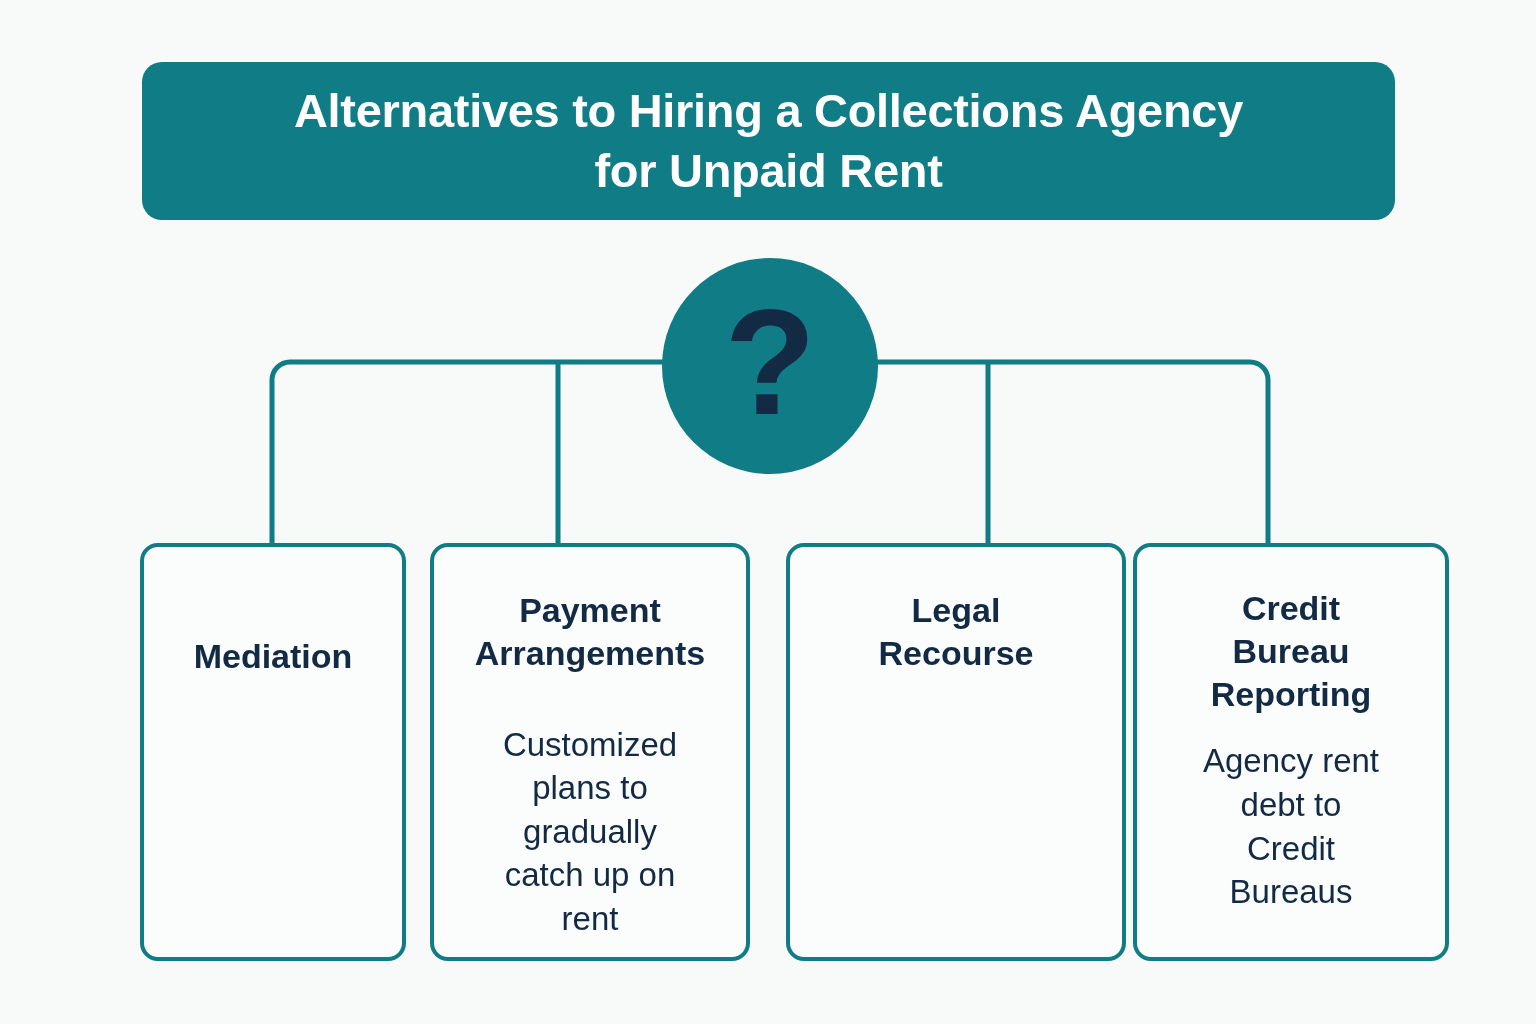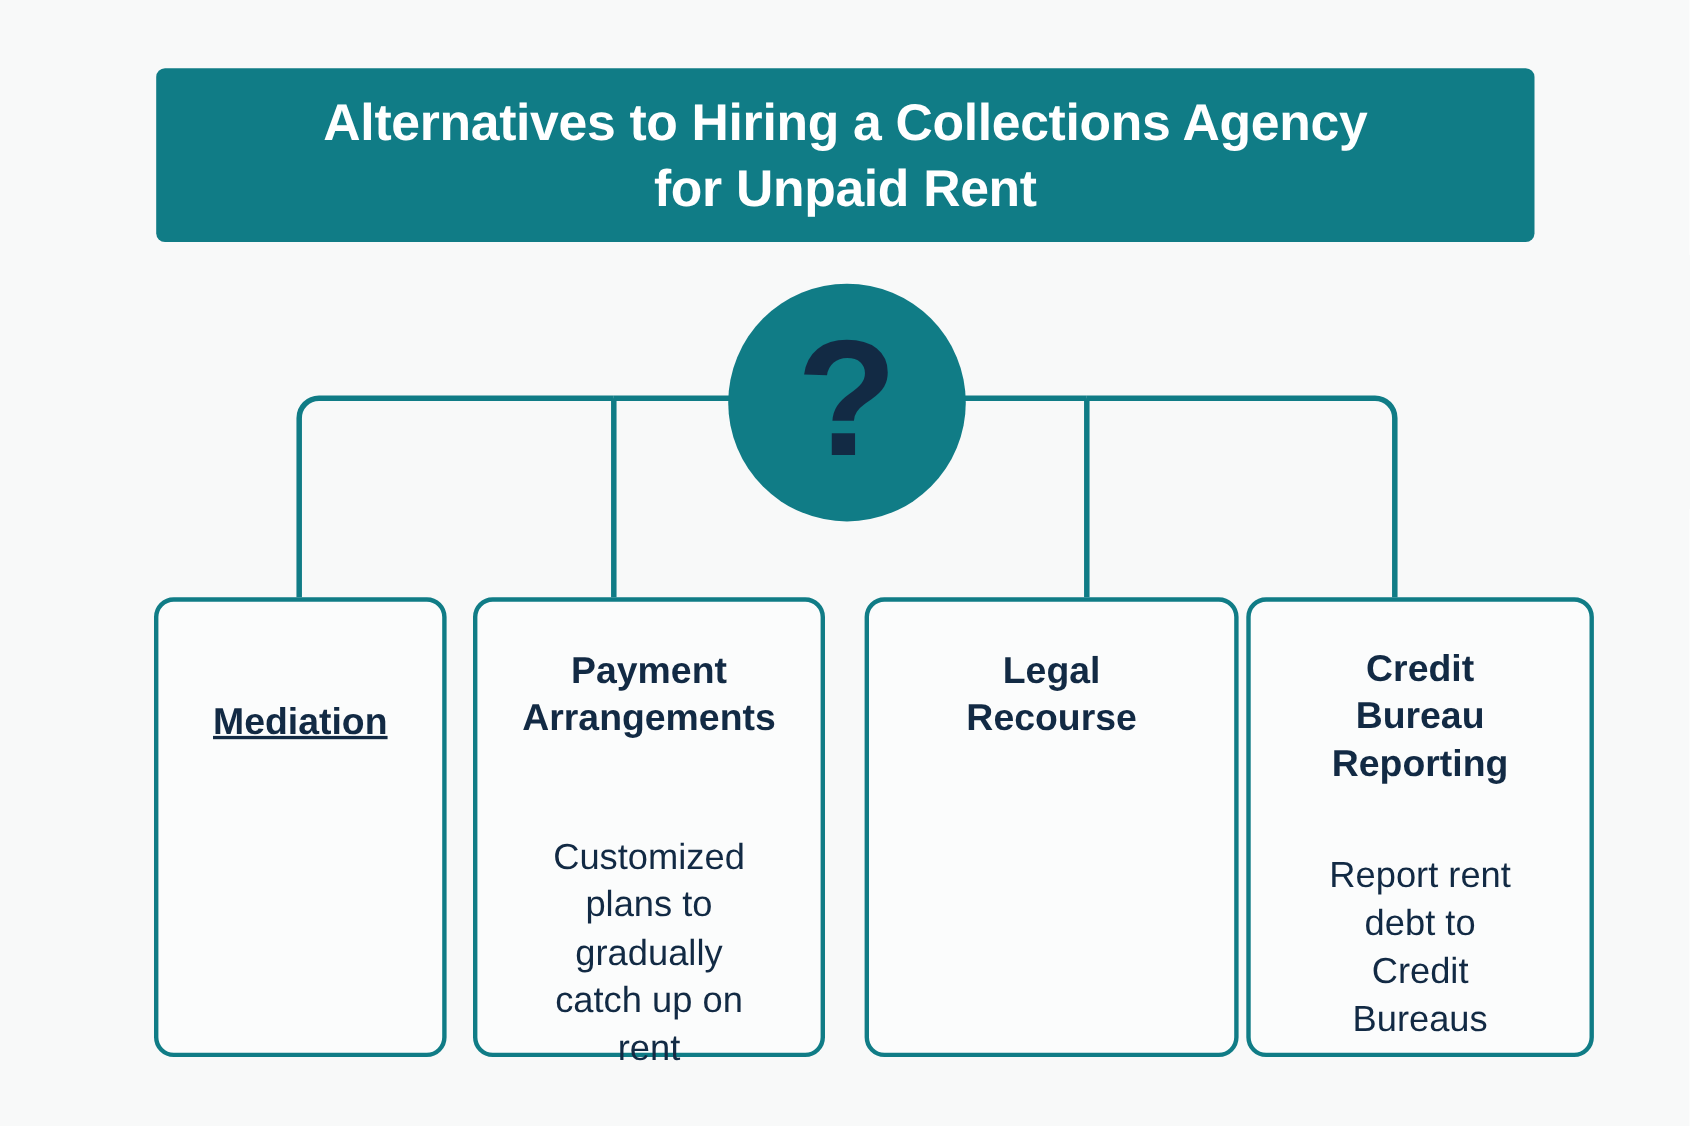--- a/index.html
+++ b/index.html
@@ -18,21 +18,21 @@
   }
 
   
   #title-banner {
     position: absolute;
     left: 142px;
     top: 62px;
     width: 1253px;
     height: 158px;
     background: #107c86;
-    border-radius: 8px;
+    border-radius: 20px;
     display: flex;
     align-items: center;
     justify-content: center;
     box-sizing: border-box;
     padding: 0 40px;
   }
   #title-text {
     color: #ffffff;
     font-size: 47px;
     font-weight: bold;
@@ -80,42 +80,41 @@
     top: 543px;
     height: 418px;
     background: #fbfcfc;
     border: 4px solid #107c86;
     border-radius: 18px;
     box-sizing: border-box;
     display: flex;
     flex-direction: column;
     align-items: center;
     padding: 26px 14px 20px 14px;
-    gap: 34px;
   }
   .card-title {
     color: #122a44;
     font-size: 34px;
     font-weight: bold;
     line-height: 1.26;
     text-align: center;
     white-space: pre-line;
   }
   .card-body {
     color: #122a44;
     font-size: 33px;
     font-weight: normal;
     line-height: 1.32;
     text-align: center;
     white-space: pre-line;
   }
 
   
   #card-mediation      { left: 140px;  width: 266px; }
-  #card-mediation      .card-title { margin-top: 62px; text-decoration: underline; }
+  #card-mediation      .card-title { margin-top: 62px; }
   #card-mediation      .card-body  { margin-top: 52px; }
 
   #card-payment        { left: 430px;  width: 320px; }
   #card-payment        .card-title { margin-top: 16px; }
   #card-payment        .card-body  { margin-top: 48px; }
 
   #card-legal          { left: 786px;  width: 340px; }
   #card-legal          .card-title { margin-top: 16px; }
   #card-legal          .card-body  { margin-top: 50px; }
 
@@ -167,19 +166,19 @@
 
   <div class="card" id="card-legal">
     <div class="card-title">Legal
 Recourse</div>
   </div>
 
   <div class="card" id="card-credit">
     <div class="card-title">Credit
 Bureau
 Reporting</div>
-    <div class="card-body">Report rent
+    <div class="card-body">Agency rent
 debt to
 Credit
 Bureaus</div>
   </div>
 
 </div>
 
 </body></html>

